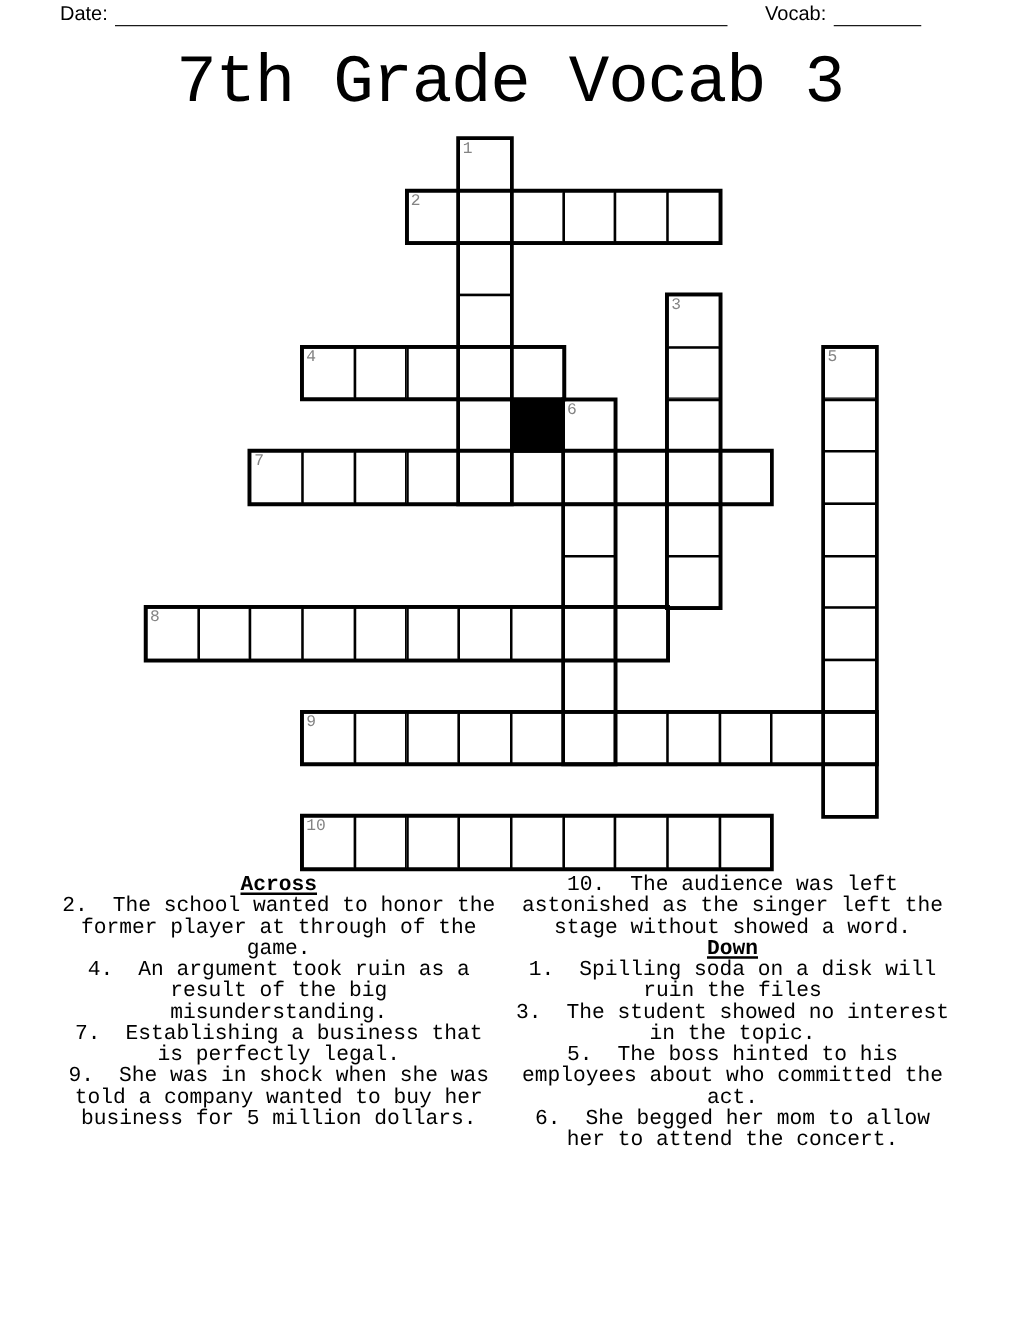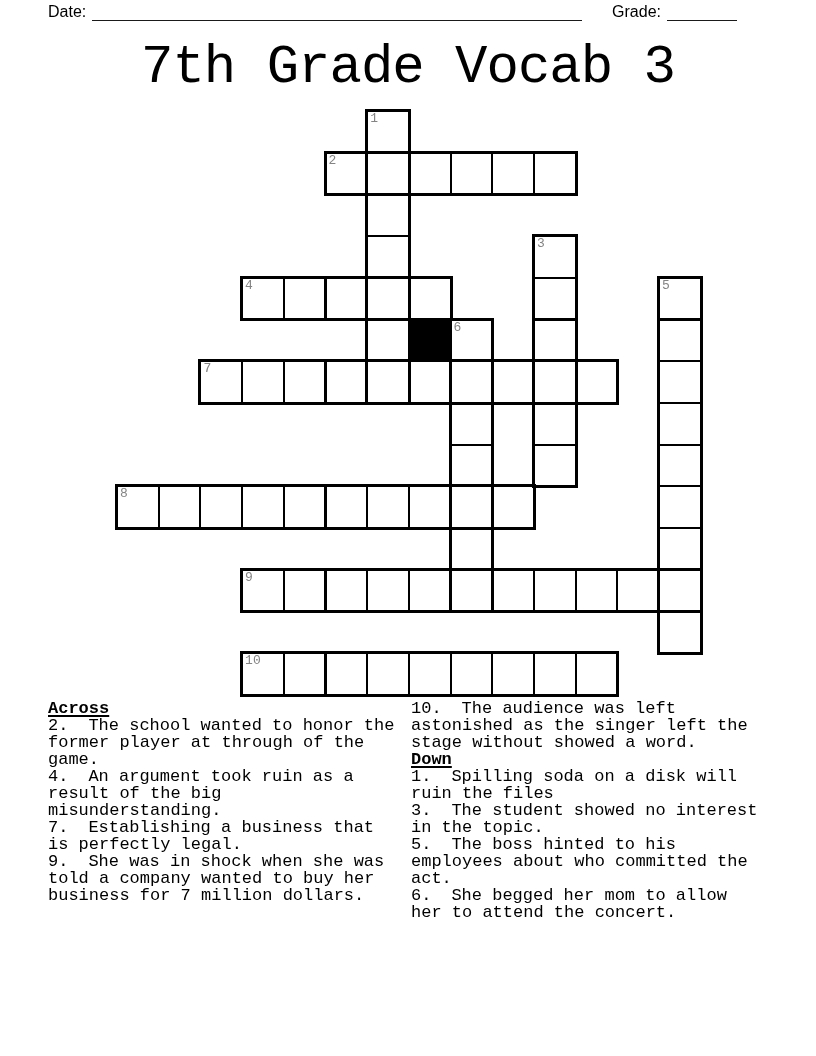--- a/index.html
+++ b/index.html
@@ -45,36 +45,36 @@
   }
 
   
   .clue-col {
     position:absolute; top:700px; width:350px;
     font-family:"Liberation Mono","DejaVu Sans Mono",monospace;
     font-size:17px; line-height:17px; color:#000;
   }
   .clue-col.left  { left:48px; }
   .clue-col.right { left:411px; }
-  .clue-col p { margin:0; }
+  .clue-col p { margin:0;text-align:center; }
   .clue-head {
     font-weight:bold; text-decoration:underline;
     text-decoration-thickness:1.5px; text-underline-offset:2px;
   }
   .clue b { font-weight:normal; margin-right:20px; }
 </style>
 </head>
 <body>
 
 <div class="page">
 
   <div class="header">
     <span class="lbl">Date:</span>
     <div class="blank name-blank"></div>
-    <span class="lbl">Grade:</span>
+    <span class="lbl">Vocab:</span>
     <div class="blank date-blank"></div>
   </div>
 
   <h1 class="title">7th Grade Vocab 3</h1>
 
   <div class="grid" id="grid">
       <div class="cell" style="left: 250.2px; top: 0px; width: 43.7px; height: 43.7px;"></div>
       <div class="cell" style="left: 250.2px; top: 41.7px; width: 43.7px; height: 43.7px;"></div>
       <div class="cell" style="left: 250.2px; top: 83.4px; width: 43.7px; height: 43.7px;"></div>
       <div class="cell" style="left: 250.2px; top: 125.1px; width: 43.7px; height: 43.7px;"></div>
@@ -167,21 +167,21 @@
       <span class="cell-num" style="left: 4px; top: 377.3px;">8</span>
       <span class="cell-num" style="left: 129.1px; top: 460.7px;">9</span>
       <span class="cell-num" style="left: 129.1px; top: 544.1px;">10</span>
     </div>
 
   <div class="clue-col left" id="col-left">
       <p class="clue-head">Across</p>
       <p class="clue"><b>2.</b><span>The school wanted to honor the former player at through of the game.</span></p>
       <p class="clue"><b>4.</b><span>An argument took ruin as a result of the big misunderstanding.</span></p>
       <p class="clue"><b>7.</b><span>Establishing a business that is perfectly legal.</span></p>
-      <p class="clue"><b>9.</b><span>She was in shock when she was told a company wanted to buy her business for 7 million dollars.</span></p>
+      <p class="clue"><b>9.</b><span>She was in shock when she was told a company wanted to buy her business for 5 million dollars.</span></p>
     </div>
   <div class="clue-col right" id="col-right">
       <p class="clue"><b>10.</b><span>The audience was left astonished as the singer left the stage without showed a word.</span></p>
       <p class="clue-head">Down</p>
       <p class="clue"><b>1.</b><span>Spilling soda on a disk will ruin the files</span></p>
       <p class="clue"><b>3.</b><span>The student showed no interest in the topic.</span></p>
       <p class="clue"><b>5.</b><span>The boss hinted to his employees about who committed the act.</span></p>
       <p class="clue"><b>6.</b><span>She begged her mom to allow her to attend the concert.</span></p>
     </div>
 

